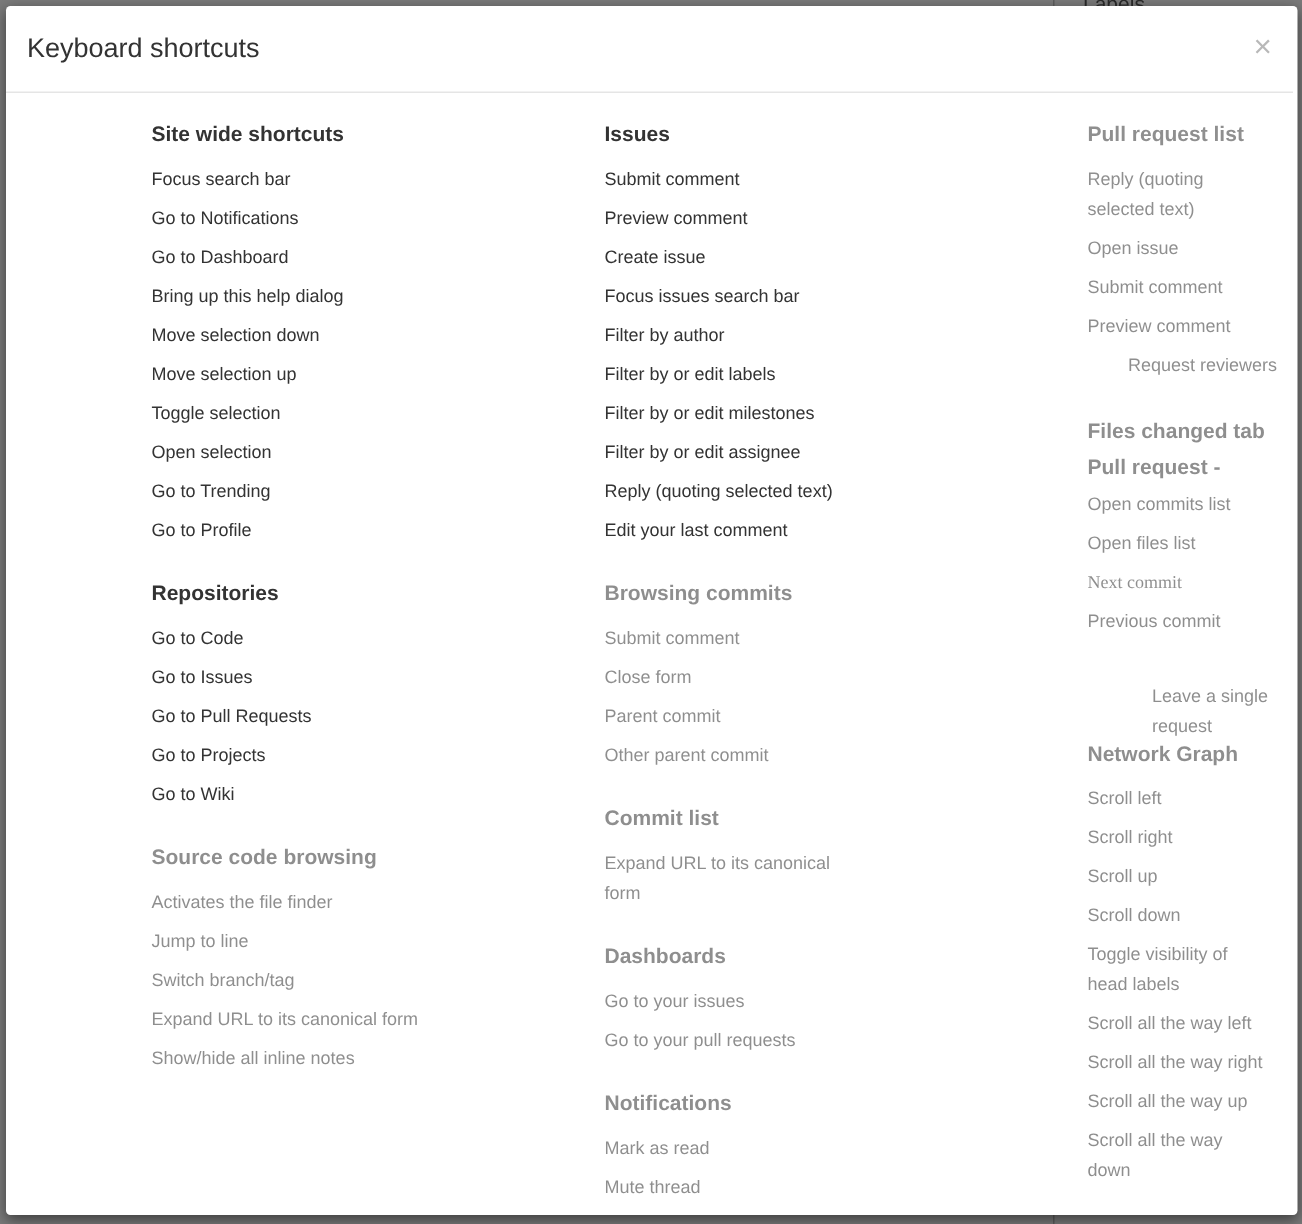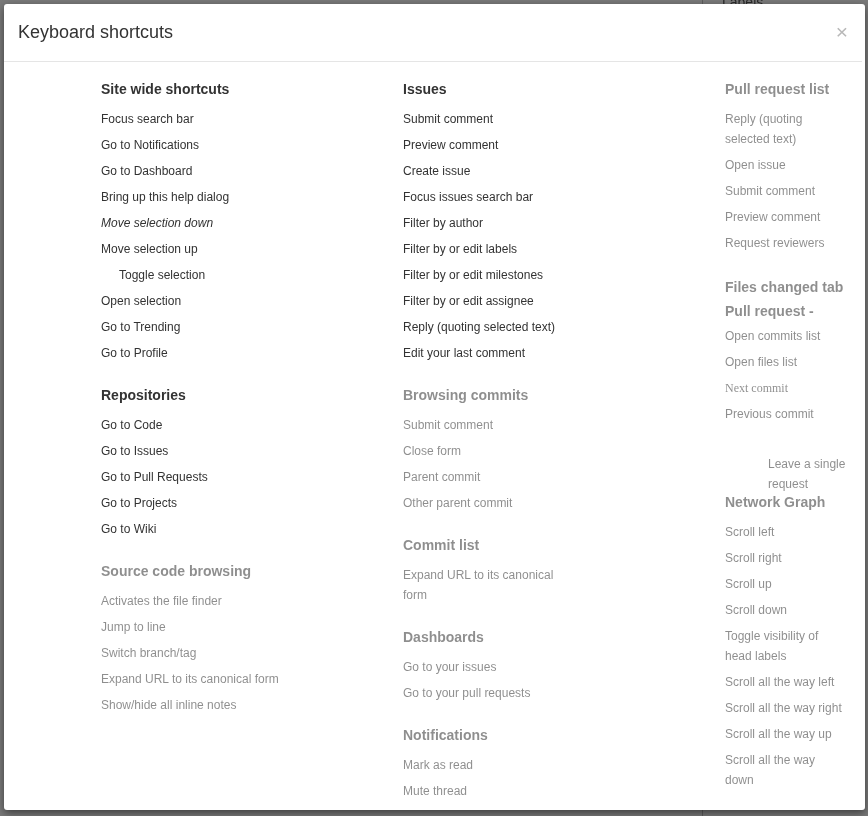--- a/index.html
+++ b/index.html
@@ -68,27 +68,27 @@
         <div class="row" style="left: 0px; top: 133px;">
           <div class="desc" style="left: 97px; white-space: nowrap;">Go to Notifications</div>
         </div>
         <div class="row" style="left: 0px; top: 159px;">
           <div class="desc" style="left: 97px; white-space: nowrap;">Go to Dashboard</div>
         </div>
         <div class="row" style="left: 0px; top: 185px;">
           <div class="desc" style="left: 97px; white-space: nowrap;">Bring up this help dialog</div>
         </div>
         <div class="row" style="left: 0px; top: 211px;">
-          <div class="desc" style="left: 97px; white-space: nowrap; font-style: italic;">Move selection down</div>
+          <div class="desc" style="left: 97px; white-space: nowrap;">Move selection down</div>
         </div>
         <div class="row" style="left: 0px; top: 237px;">
           <div class="desc" style="left: 97px; white-space: nowrap;">Move selection up</div>
         </div>
         <div class="row" style="left: 0px; top: 263px;">
-          <div class="desc" style="left: 115px; white-space: nowrap;">Toggle selection</div>
+          <div class="desc" style="left: 97px; white-space: nowrap;">Toggle selection</div>
         </div>
         <div class="row" style="left: 0px; top: 289px;">
           <div class="desc" style="left: 97px; white-space: nowrap;">Open selection</div>
         </div>
         <div class="row" style="left: 0px; top: 315px;">
           <div class="desc" style="left: 97px; white-space: nowrap;">Go to Trending</div>
         </div>
         <div class="row" style="left: 0px; top: 341px;">
           <div class="desc" style="left: 97px; white-space: nowrap;">Go to Profile</div>
         </div>
@@ -215,21 +215,21 @@
         <div class="row" style="left: 0px; top: 153px;">
           <div class="desc" style="left: 721px; white-space: nowrap;">Open issue</div>
         </div>
         <div class="row" style="left: 0px; top: 179px;">
           <div class="desc" style="left: 721px; white-space: nowrap;">Submit comment</div>
         </div>
         <div class="row" style="left: 0px; top: 205px;">
           <div class="desc" style="left: 721px; white-space: nowrap;">Preview comment</div>
         </div>
         <div class="row" style="left: 0px; top: 231px;">
-          <div class="desc" style="left: 721px; white-space: nowrap;">Request reviewers</div>
+          <div class="desc" style="left: 748px; white-space: nowrap;">Request reviewers</div>
         </div>
       </div>
       <div class="section faded" style="left: 0px; top: 0px;">
         <div class="section-title" style="left: 721px; top: 271px;">
           <div style="line-height: 24px;">Files changed tab</div>
           <div style="line-height: 24px;">Pull request -</div>
         </div>
         <div class="row" style="left: 0px; top: 324px;">
           <div class="desc" style="left: 721px; white-space: nowrap;">Open commits list</div>
         </div>

